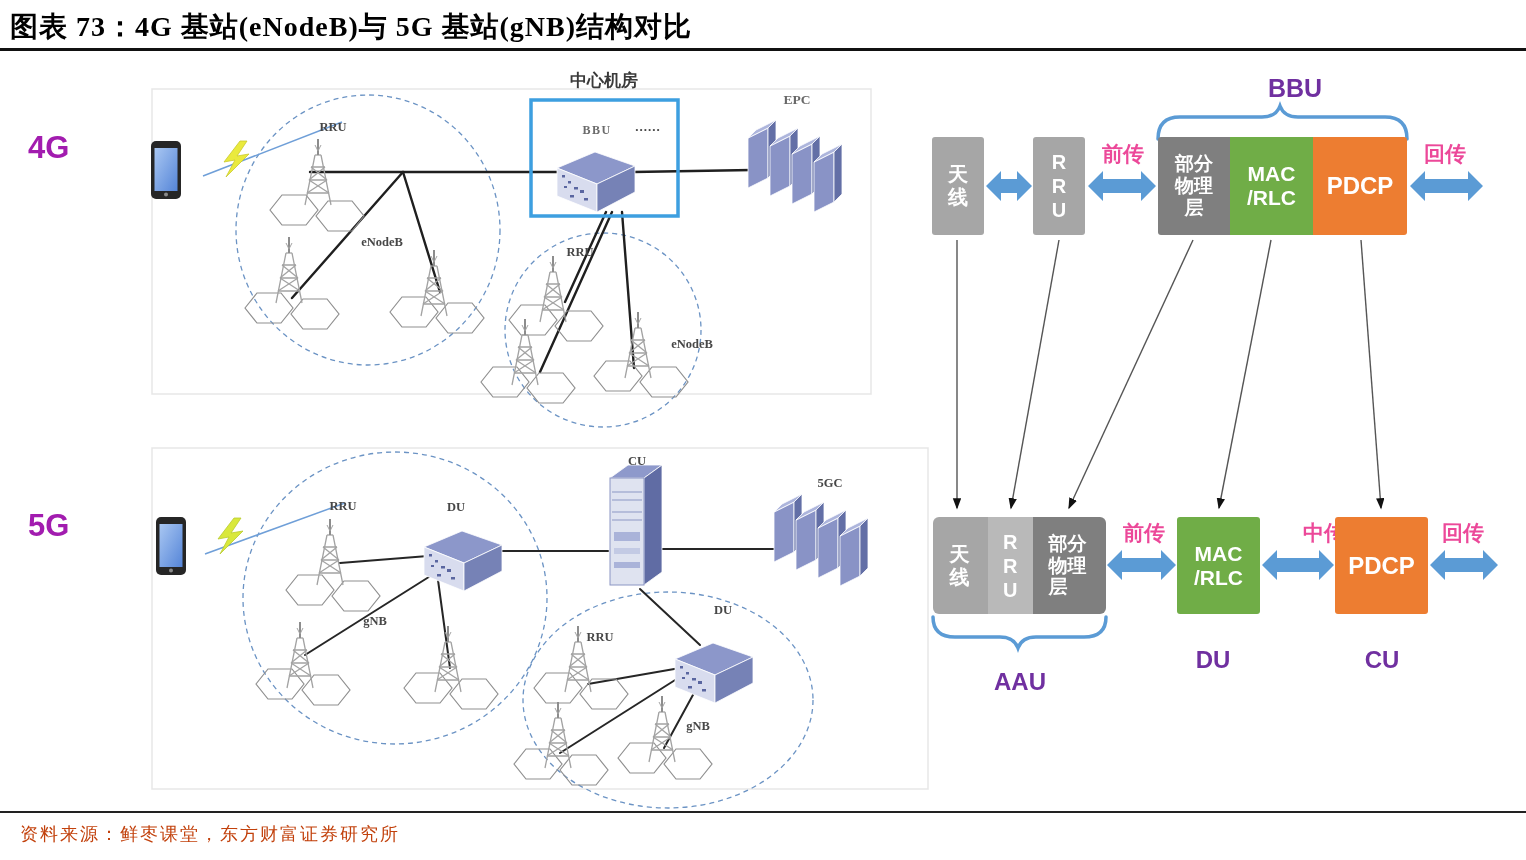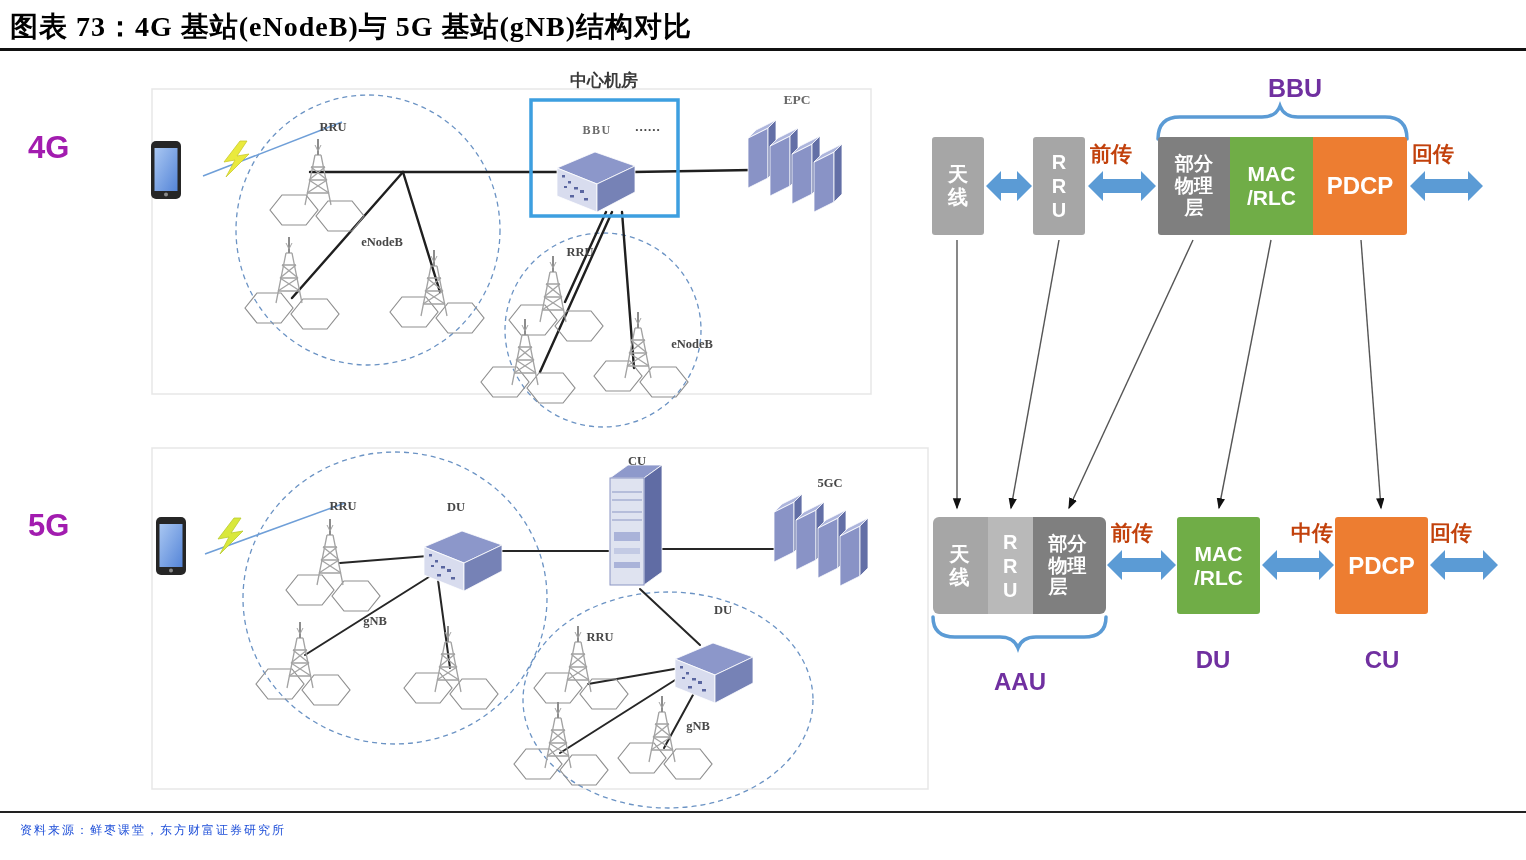--- a/index.html
+++ b/index.html
@@ -20,25 +20,25 @@
        color:#fff;font-weight:bold;text-align:center;border-radius:3px;}
   .wrap{word-break:break-all;line-height:1.15;}
   .w-cjk2{width:22px;font-size:20px;}
   .w-rru{width:15px;font-size:20px;line-height:1.2;}
   .w-phy{width:42px;font-size:19px;}
   .two-line{font-size:21px;line-height:1.12;}
   .two-line span{display:block;}
   .pdcp-text{font-size:24px;}
   .combined{position:absolute;display:flex;border-radius:6px;overflow:hidden;}
   .combined .cell{display:flex;align-items:center;justify-content:center;color:#fff;font-weight:bold;}
-  .redlbl{position:absolute;width:66px;text-align:left;font-weight:bold;font-size:21px;color:#c2410c;}
+  .redlbl{position:absolute;width:66px;text-align:center;font-weight:bold;font-size:21px;color:#ec4899;}
   .purlbl{position:absolute;width:90px;text-align:center;font-weight:bold;font-size:24px;color:#7030a0;}
   .footer-rule{position:absolute;left:0;top:811px;width:1526px;height:2px;background:#222;}
   .source{position:absolute;left:20px;top:822px;font-family:"Liberation Serif",serif;
-       font-size:12px;color:#1d4ed8;letter-spacing:2px;}
+       font-size:18px;color:#c2410c;letter-spacing:2px;}
 </style>
 </head>
 <body>
 
 <div class="fig-title">图表 73：4G 基站(eNodeB)与 5G 基站(gNB)结构对比</div>
 <div class="title-rule"></div>
 
 <div class="gen-label" style="left:28px;top:130px;">4G</div>
 <div class="gen-label" style="left:28px;top:508px;">5G</div>
 

